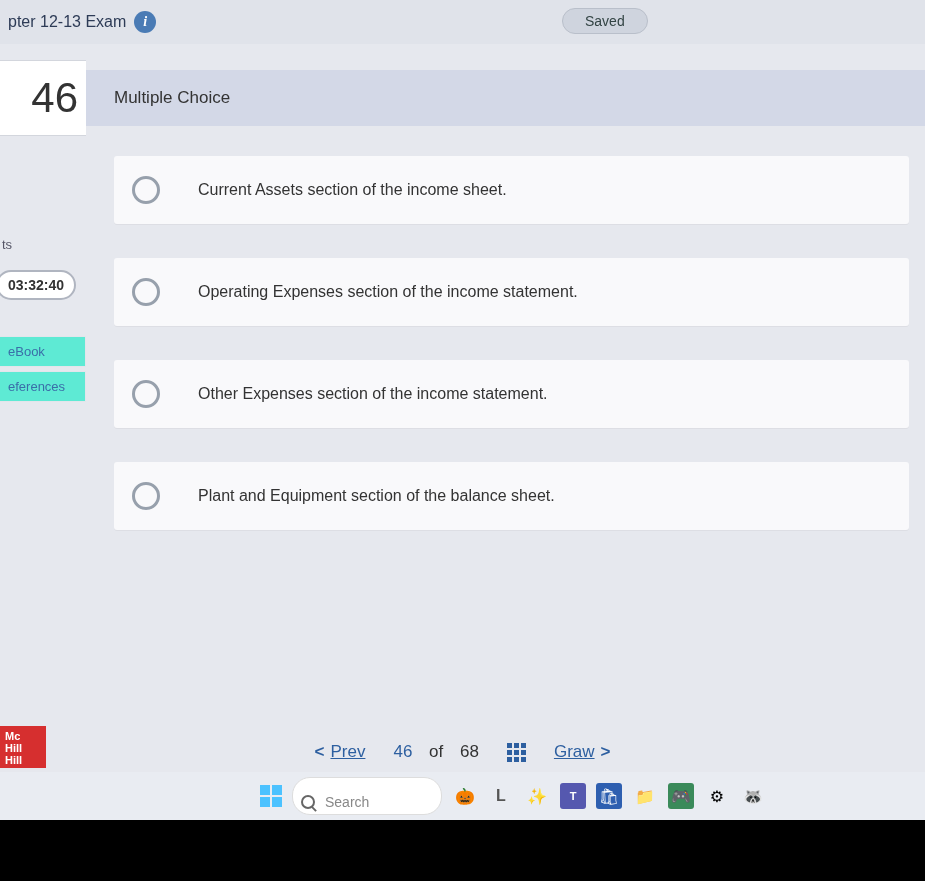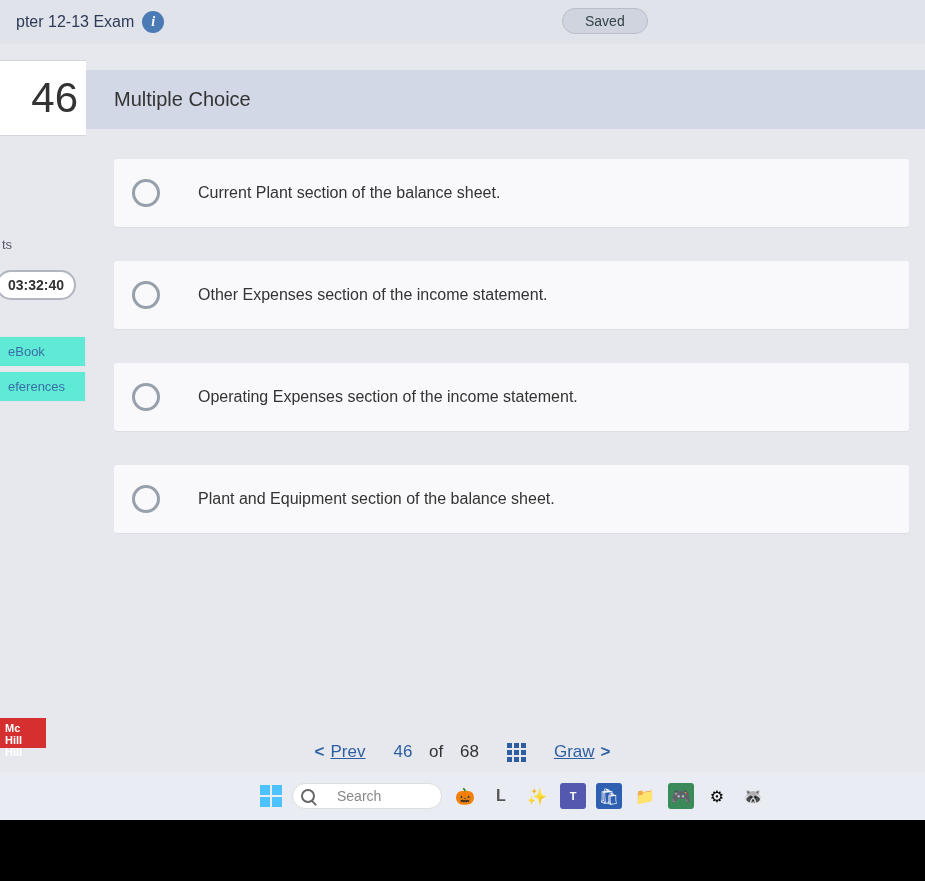--- a/index.html
+++ b/index.html
@@ -1,46 +1,46 @@
 <!DOCTYPE html>
 <html><head>
 <meta charset="utf-8">
 <style>
   * { box-sizing: border-box; margin: 0; padding: 0; font-family: Arial, Helvetica, sans-serif; }
   body { width: 925px; height: 881px; background: #000; overflow: hidden; }
   .screen { width: 925px; height: 820px; background: #e6e8ee; position: relative; }
-  .topbar { height: 44px; background: #e0e3ea; display: flex; align-items: center; padding: 0 16px; position: relative; }
+  .topbar { height: 44px; background: #e0e3ea; display: flex; align-items: center; padding: 0 8px; position: relative; }
   .exam-title { font-size: 16px; color: #2d3b56; font-weight: 500; }
   .info-circle { width: 22px; height: 22px; border-radius: 50%; background: #4a7bb5; color: #fff; font-weight: bold; font-size: 14px; display: inline-flex; align-items: center; justify-content: center; margin-left: 8px; font-style: italic; font-family: Georgia, serif; }
   .saved-pill { position: absolute; left: 562px; top: 8px; background: #cfd4de; border: 1px solid #b9bfca; border-radius: 16px; padding: 4px 22px; font-size: 14px; color: #344; }
   .left-col { position: absolute; left: 0; top: 60px; width: 86px; }
   .qnum-box { background: #fff; border: 1px solid #d3d6dd; border-right: none; height: 76px; display: flex; align-items: center; justify-content: flex-end; padding-right: 8px; font-size: 42px; font-weight: 400; color: #333; margin-left:-20px; }
   .pts { margin-top: 101px; margin-left: 2px; font-size: 13px; color: #556; }
   .timer-pill { margin-top: 18px; margin-left: -4px; background: #fff; border: 2px solid #b0b5c0; border-radius: 18px; padding: 5px 10px; font-size: 14px; color: #333; display: inline-block; font-weight:600;}
   .side-links { margin-top: 36px; }
   .side-link { background: #5eead4; border: 1px solid #e3e5eb; border-left: none; padding: 7px 8px; font-size: 13px; color: #3a6ea8; margin-bottom: 4px; }
   .main { position: absolute; left: 86px; top: 60px; right: 0; }
   .question-text { font-size: 19px; color: #222; margin: 10px 6px 28px 6px; }
-  .mc-header { background: #d3d8e7; padding: 18px 28px; font-size: 20px; color: #333; font-weight: 500; margin-top: 10px; }
+  .mc-header { background: #d3d8e7; padding: 18px 28px; font-size: 17px; color: #333; font-weight: 500; margin-top: 10px; }
   .choices { padding: 30px 16px 10px 28px; background: #e6e8ee; }
   .choice { background: #f9f9fb; border-radius: 3px; box-shadow: 0 1px 0 rgba(0,0,0,0.04); padding: 20px 18px; margin-bottom: 34px; display: flex; align-items: center; }
   .radio { width: 28px; height: 28px; border: 3px solid #97a0ac; border-radius: 50%; flex-shrink: 0; margin-right: 38px; }
   .choice-text { font-size: 16px; color: #333; }
   .pager { position: absolute; bottom: 58px; left: 0; right: 0; display: flex; align-items: center; justify-content: center; gap: 28px; font-size: 17px; }
   .pager .nav { color: #2d5fa0; cursor: pointer; display:flex; align-items:center; gap:6px;}
   .pager .nav .u { text-decoration: underline; }
   .pager .counter { color: #333; }
   .pager .counter .cur { color: #2d5fa0; }
   .grid-ico { display: inline-grid; grid-template-columns: repeat(3, 5px); grid-template-rows: repeat(3, 5px); gap: 2px; }
   .grid-ico span { background: #2d5fa0; }
-  .logo { position: absolute; left: 0; bottom: 72px; width: 46px; height: 30px; background: #d62f2f; color: #fff; font-size: 11px; font-weight: bold; padding: 4px 5px; line-height: 1.1; }
+  .logo { position: absolute; left: 0; bottom: 52px; width: 46px; height: 42px; background: #d62f2f; color: #fff; font-size: 11px; font-weight: bold; padding: 4px 5px; line-height: 1.1; }
   .taskbar { position: absolute; bottom: 0; left: 0; right: 0; height: 48px; background: #e9ecf2; display: flex; align-items: center; padding-left: 260px; gap: 10px; }
   .start { width: 22px; height: 22px; display: grid; grid-template-columns: 1fr 1fr; grid-template-rows: 1fr 1fr; gap: 2px; }
   .start span:nth-child(1){background:#4cc2ff;} .start span:nth-child(2){background:#4cc2ff;} .start span:nth-child(3){background:#4cc2ff;} .start span:nth-child(4){background:#4cc2ff;}
-  .searchbox { background: #fff; border-radius: 18px; padding: 4px 14px 4px 8px; display: flex; align-items: center; gap: 22px; font-size: 14px; color: #888; width: 150px; border:1px solid #ddd;}
+  .searchbox { background: #fff; border-radius: 18px; padding: 16px 14px 4px 8px; display: flex; align-items: center; gap: 10px; font-size: 14px; color: #888; width: 150px; border:1px solid #ddd;}
   .mag { width:14px; height:14px; border:2px solid #666; border-radius:50%; position:relative;}
   .mag::after { content:''; position:absolute; width:6px; height:2px; background:#666; bottom:-3px; right:-4px; transform:rotate(45deg);}
   .tb-ico { width: 26px; height: 26px; border-radius: 4px; display:flex; align-items:center; justify-content:center; font-size:16px;}
   .below { height: 61px; background: #000; }
 </style>
 </head>
 <body>
 
 <div class="screen">
   <div class="topbar">
@@ -57,29 +57,29 @@
       <div class="side-link">eBook</div>
       <div class="side-link">eferences</div>
     </div>
   </div>
 
   <div class="main">
     <div class="mc-header">Multiple Choice</div>
     <div class="choices">
       <div class="choice">
         <div class="radio"></div>
-        <div class="choice-text">Current Plant section of the balance sheet.</div>
+        <div class="choice-text">Current Assets section of the income sheet.</div>
+      </div>
+      <div class="choice">
+        <div class="radio"></div>
+        <div class="choice-text">Operating Expenses section of the income statement.</div>
       </div>
       <div class="choice">
         <div class="radio"></div>
         <div class="choice-text">Other Expenses section of the income statement.</div>
-      </div>
-      <div class="choice">
-        <div class="radio"></div>
-        <div class="choice-text">Operating Expenses section of the income statement.</div>
       </div>
       <div class="choice">
         <div class="radio"></div>
         <div class="choice-text">Plant and Equipment section of the balance sheet.</div>
       </div>
     </div>
   </div>
 
   <div class="logo">
     <div>Mc</div>

